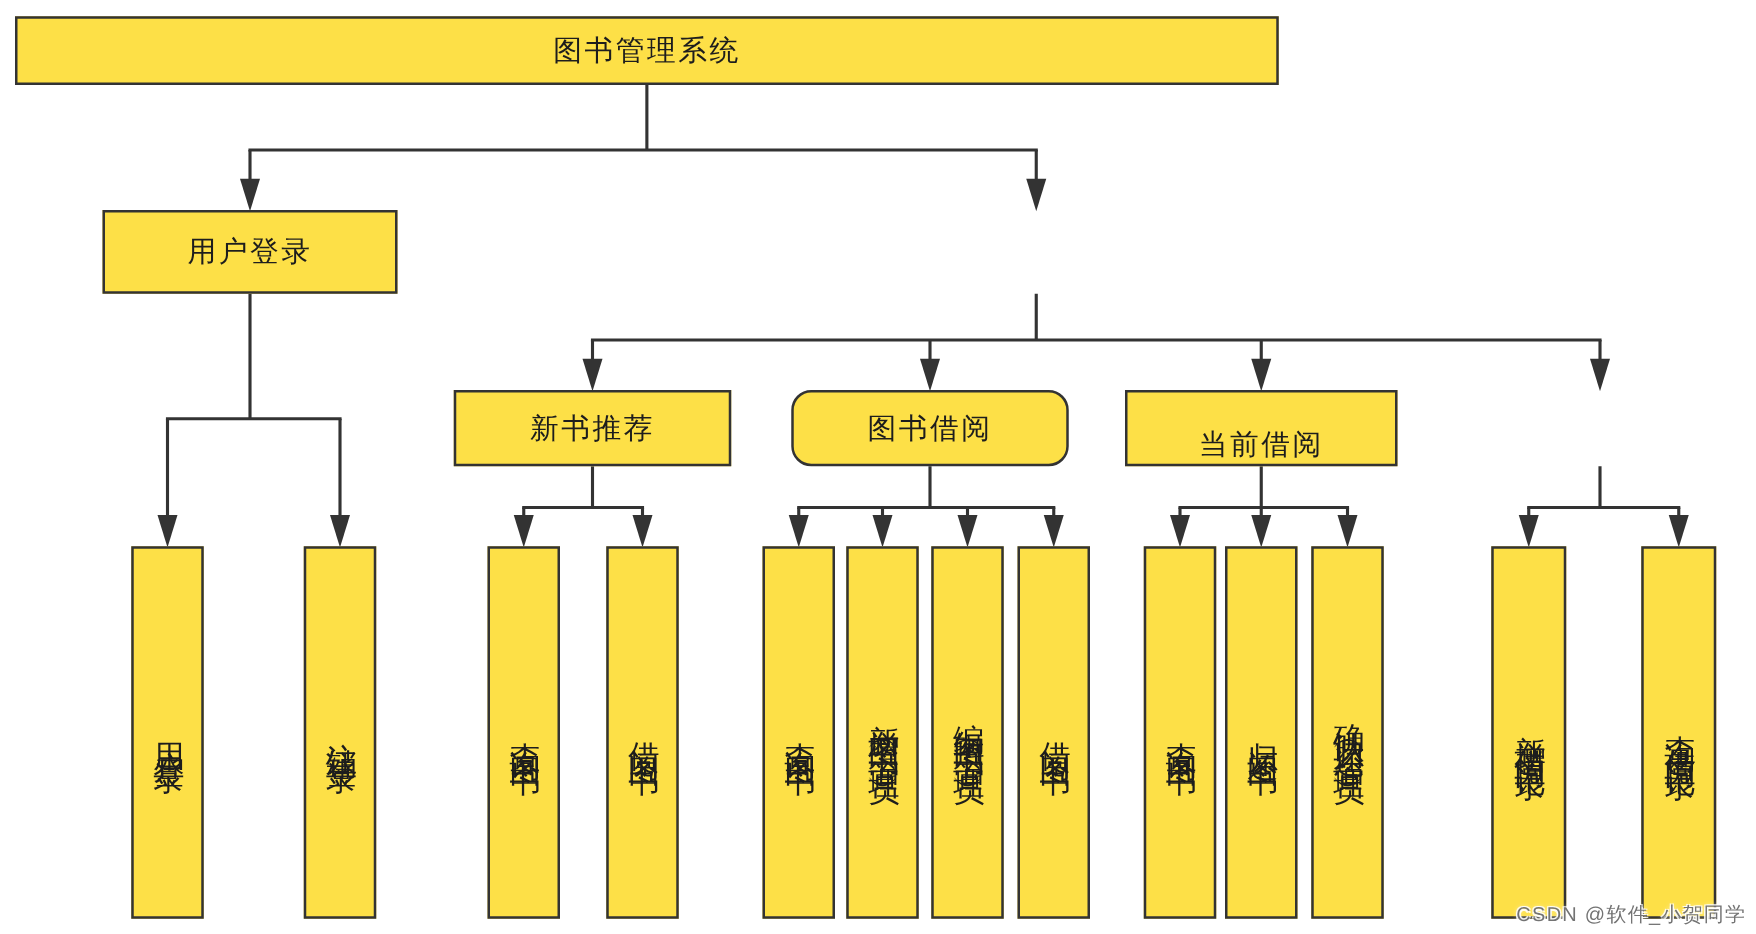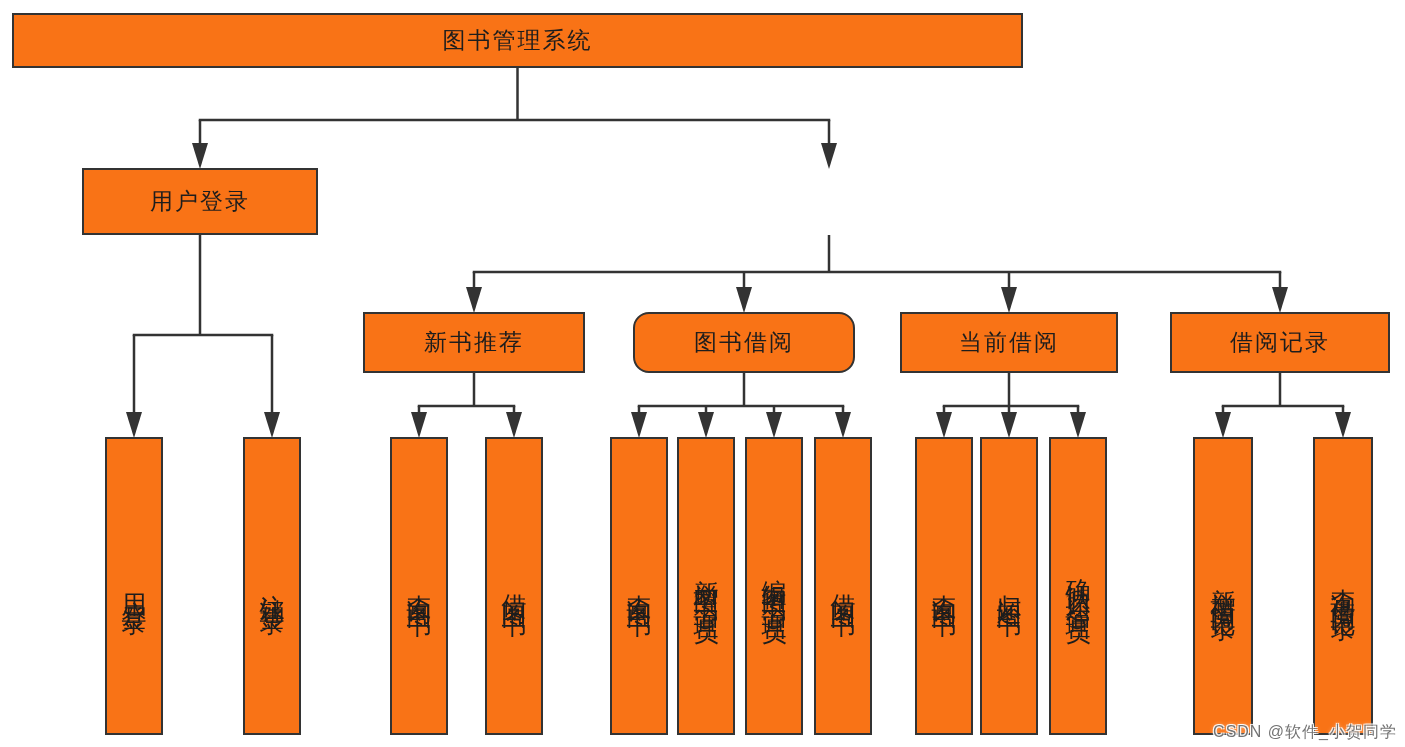--- a/index.html
+++ b/index.html
@@ -13,21 +13,21 @@
   }
   #connectors {
     position: absolute;
     left: 0; top: 0;
     width: 1405px; height: 747px;
     pointer-events: none;
   }
   .node {
     position: absolute;
     box-sizing: border-box;
-    background: #f97316;
+    background: #fde047;
     border: 2.5px solid #333333;
     display: flex;
     align-items: center;
     justify-content: center;
     z-index: 2;
   }
   .node-label {
     color: #1d1d1d;
     font-size: 23px;
     letter-spacing: 2px;
@@ -120,25 +120,22 @@
     </div>
     <div class="node" style="left: 82px; top: 168px; width: 236px; height: 67px; border-color: rgb(51, 51, 51);">
       <span class="node-label" style="color: rgb(29, 29, 29);">用户登录</span>
     </div>
     <div class="node" style="left: 363px; top: 312px; width: 222px; height: 61px; border-color: rgb(51, 51, 51);">
       <span class="node-label" style="color: rgb(29, 29, 29);">新书推荐</span>
     </div>
     <div class="node" style="left: 633px; top: 312px; width: 222px; height: 61px; border-color: rgb(51, 51, 51); border-radius: 16px;">
       <span class="node-label" style="color: rgb(29, 29, 29);">图书借阅</span>
     </div>
-    <div class="node" style="left: 900px; top: 312px; width: 218px; height: 61px; border-color: rgb(51, 51, 51);">
+    <div class="node" style="left: 900px; top: 312px; width: 218px; height: 61px; border-color: rgb(51, 51, 51); align-items: flex-end;">
       <span class="node-label" style="color: rgb(29, 29, 29);">当前借阅</span>
-    </div>
-    <div class="node" style="left: 1170px; top: 312px; width: 220px; height: 61px; border-color: rgb(51, 51, 51);">
-      <span class="node-label" style="color: rgb(29, 29, 29);">借阅记录</span>
     </div>
     <div class="node vertical" style="left: 105px; top: 437px; width: 58px; height: 298px; border-color: rgb(51, 51, 51);">
       <span class="node-label" style="color: rgb(29, 29, 29);">用户登录</span>
     </div>
     <div class="node vertical" style="left: 243px; top: 437px; width: 58px; height: 298px; border-color: rgb(51, 51, 51);">
       <span class="node-label" style="color: rgb(29, 29, 29);">注销登录</span>
     </div>
     <div class="node vertical" style="left: 390px; top: 437px; width: 58px; height: 298px; border-color: rgb(51, 51, 51);">
       <span class="node-label" style="color: rgb(29, 29, 29);">查询图书</span>
     </div>

